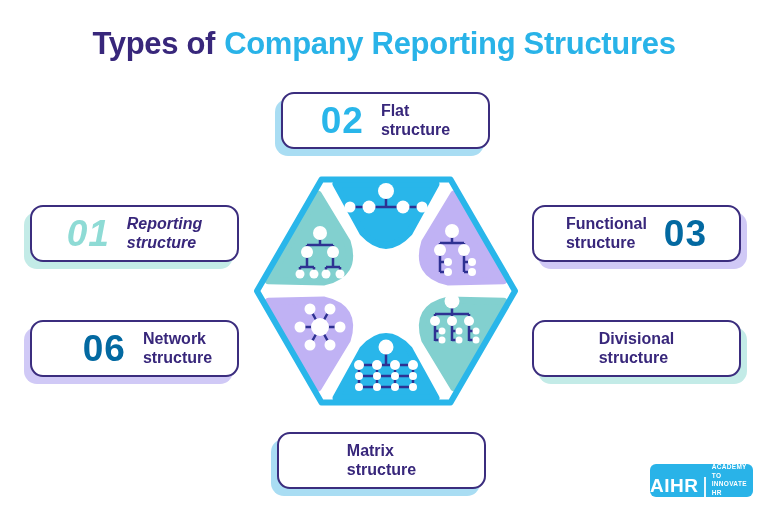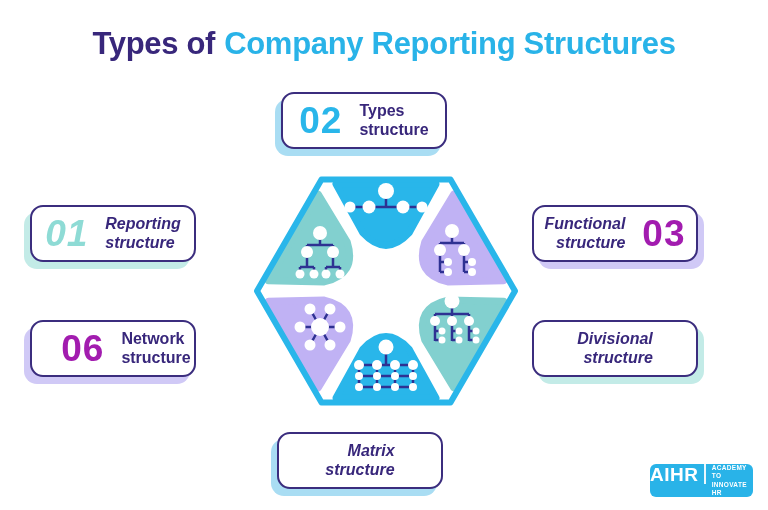--- a/index.html
+++ b/index.html
@@ -12,53 +12,53 @@
   .title {
     position:absolute; top:26px; left:0; width:768px;
     text-align:center; font-size:31px; font-weight:800; letter-spacing:-0.3px;
     margin:0;
   }
   .title .t-dark { color:#38277b; margin-right:9px; }
   .title .t-blue { color:#29b3e8; }
 
   
   .card {
-    position:absolute; width:166px; height:57px; box-sizing:border-box;
+    position:absolute; width:209px; height:57px; box-sizing:border-box;
     background:#ffffff; border:2.5px solid #3b2d7e; border-radius:13px;
     display:flex; align-items:center; justify-content:center; gap:17px;
   }
   .card .num { font-size:37px; font-weight:800; letter-spacing:1px; }
   .num-blue { color:#29b6ea; }
   .num-teal { color:#8edbd5; }
-  .num-lav  { color:#a21caf; }
+  .num-lav  { color:#0369a1; }
   .card .label {
     font-size:16px; font-weight:700; color:#38277b; line-height:1.18;
   }
   .label-left  { text-align:left; }
-  .label-center{ text-align:right;font-style:italic; }
+  .label-center{ text-align:left; }
 
   .card-01 { left:30px;  top:205px; box-shadow:-6px 7px 0 #c3ebe7;font-style:italic; }
   .card-02 { left:281px; top:92px;  box-shadow:-6px 7px 0 #a9ddf3; }
   .card-03 { left:532px; top:205px; box-shadow: 6px 7px 0 #d0c9f6; }
   .card-04 { left:532px; top:320px; box-shadow: 6px 7px 0 #c3ebe7; }
   .card-05 { left:277px; top:432px; box-shadow:-6px 7px 0 #a9ddf3;border-radius:13px; }
   .card-06 { left:30px;  top:320px; box-shadow:-6px 7px 0 #d0c9f6;padding-left:26px; }
 
   
   .hexwrap { position:absolute; left:252px; top:171px; width:268px; height:240px; }
   .sector { stroke-width:7; stroke-linejoin:round; }
   .hex-outline { fill:none; stroke:#29b6ea; stroke-width:6; stroke-linejoin:round; }
   .wire { stroke:#2e3192; stroke-width:2.5; fill:none; }
   .node { fill:#ffffff; }
 
   
   .logo {
     position:absolute; left:650px; top:464px; width:103px; height:33px;
     background:#29b3e8; border-radius:6px; color:#ffffff;
-    display:flex; align-items:flex-start; justify-content:center; gap:6px;
+    display:flex; align-items:flex-end; justify-content:center; gap:6px;
   }
   .logo .brand { font-size:19px; font-weight:800; letter-spacing:0.5px; }
   .logo .sep { width:1.5px; height:20px; background:#ffffff; opacity:0.9; }
   .logo .tag { font-size:6.5px; font-weight:700; line-height:1.3; letter-spacing:0.3px; }
 </style>
 </head>
 <body>
 
 <div class="page">
 
@@ -68,21 +68,21 @@
     <span class="num num-teal">01</span>
     <span class="label label-left">
       <span style="display:block">Reporting</span>
       <span style="display:block">structure</span>
     </span>
   </div>
 
   <div class="card card-02">
     <span class="num num-blue">02</span>
     <span class="label label-left">
-      <span style="display:block">Types</span>
+      <span style="display:block">Flat</span>
       <span style="display:block">structure</span>
     </span>
   </div>
 
   <div class="card card-03">
     <span class="label label-center">
       <span style="display:block">Functional</span>
       <span style="display:block">structure</span>
     </span>
     <span class="num num-lav">03</span>

